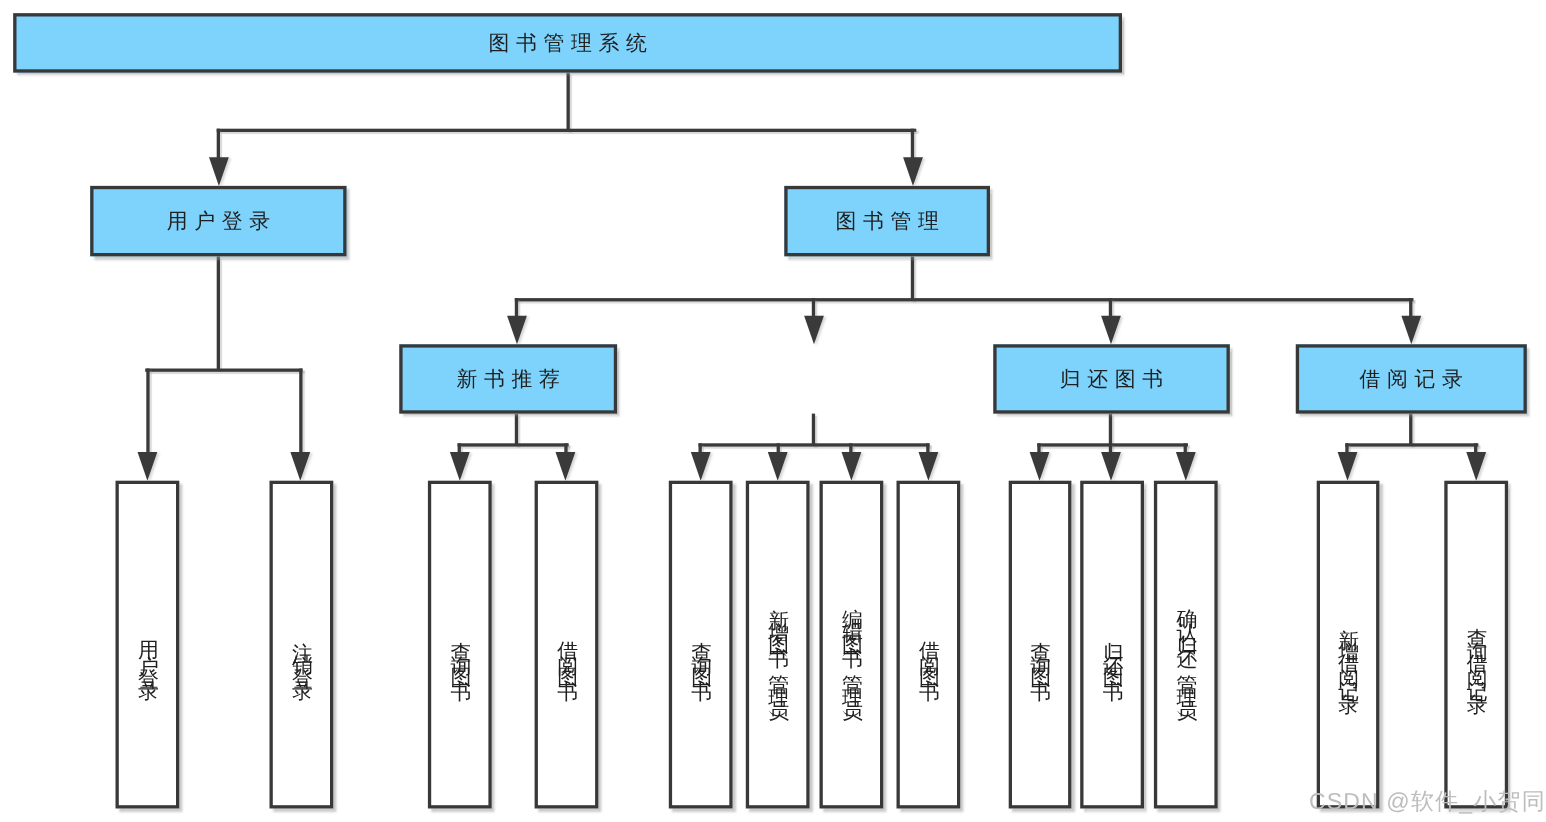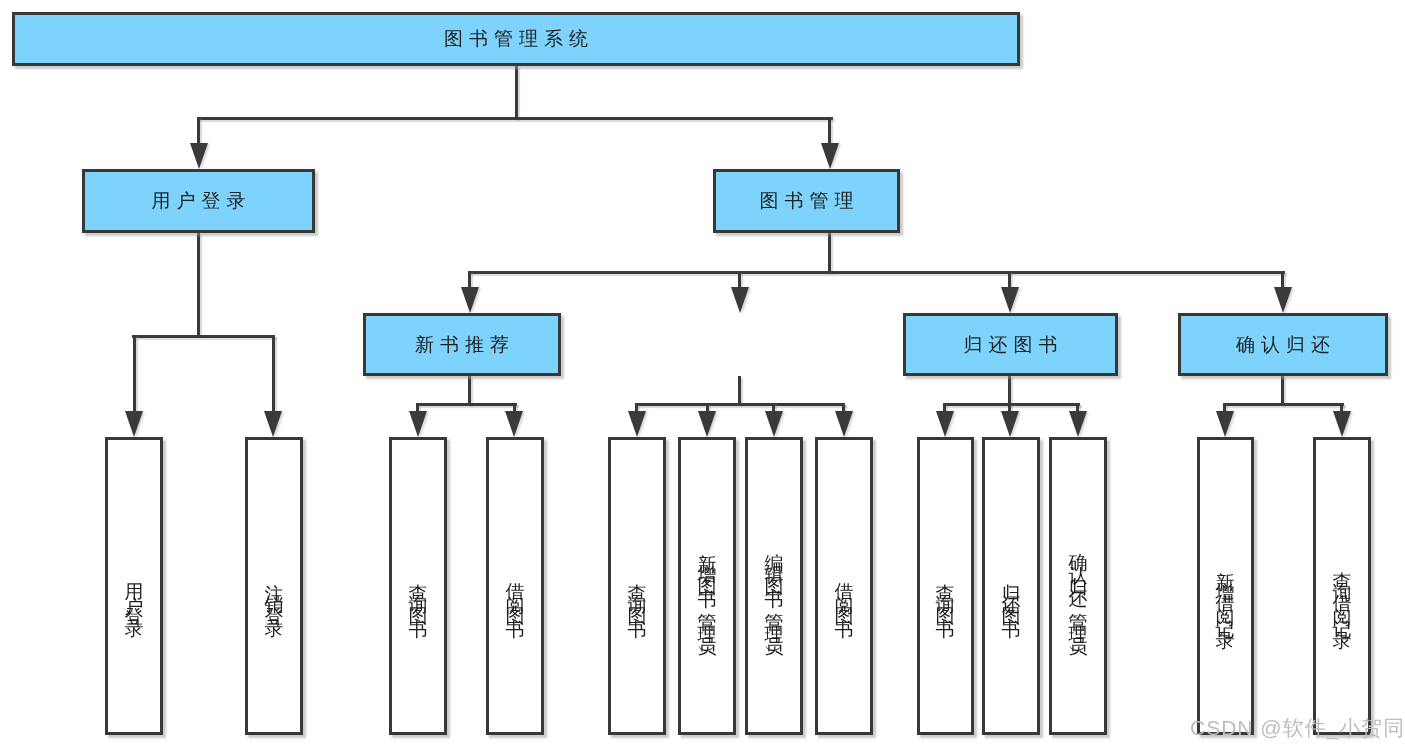--- a/index.html
+++ b/index.html
@@ -124,21 +124,21 @@
   <div class="arrow" style="left:1216px;top:411px"></div>
   <div class="arrow" style="left:1333px;top:411px"></div>
 
   <div class="hbox" style="left:12px;top:12px;width:1008px;height:54px">图书管理系统</div>
 
   <div class="hbox" style="left:82px;top:169px;width:233px;height:64px">用户登录</div>
   <div class="hbox" style="left:713px;top:169px;width:187px;height:64px">图书管理</div>
 
   <div class="hbox" style="left:363px;top:313px;width:198px;height:63px">新书推荐</div>
   <div class="hbox" style="left:903px;top:313px;width:215px;height:63px">归还图书</div>
-  <div class="hbox" style="left:1178px;top:313px;width:210px;height:63px">确认归还</div>
+  <div class="hbox" style="left:1178px;top:313px;width:210px;height:63px">借阅记录</div>
 
   <div class="vbox" style="left:105px;top:437px;width:58px;height:298px">用户登录</div>
   <div class="vbox" style="left:245px;top:437px;width:58px;height:298px">注销登录</div>
 
   <div class="vbox" style="left:389px;top:437px;width:58px;height:298px">查询图书</div>
   <div class="vbox" style="left:486px;top:437px;width:58px;height:298px">借阅图书</div>
 
   <div class="vbox" style="left:608px;top:437px;width:58px;height:298px">查询图书</div>
   <div class="vbox" style="left:678px;top:437px;width:58px;height:298px">新增图书（管理员）</div>
   <div class="vbox" style="left:745px;top:437px;width:58px;height:298px">编辑图书（管理员）</div>

